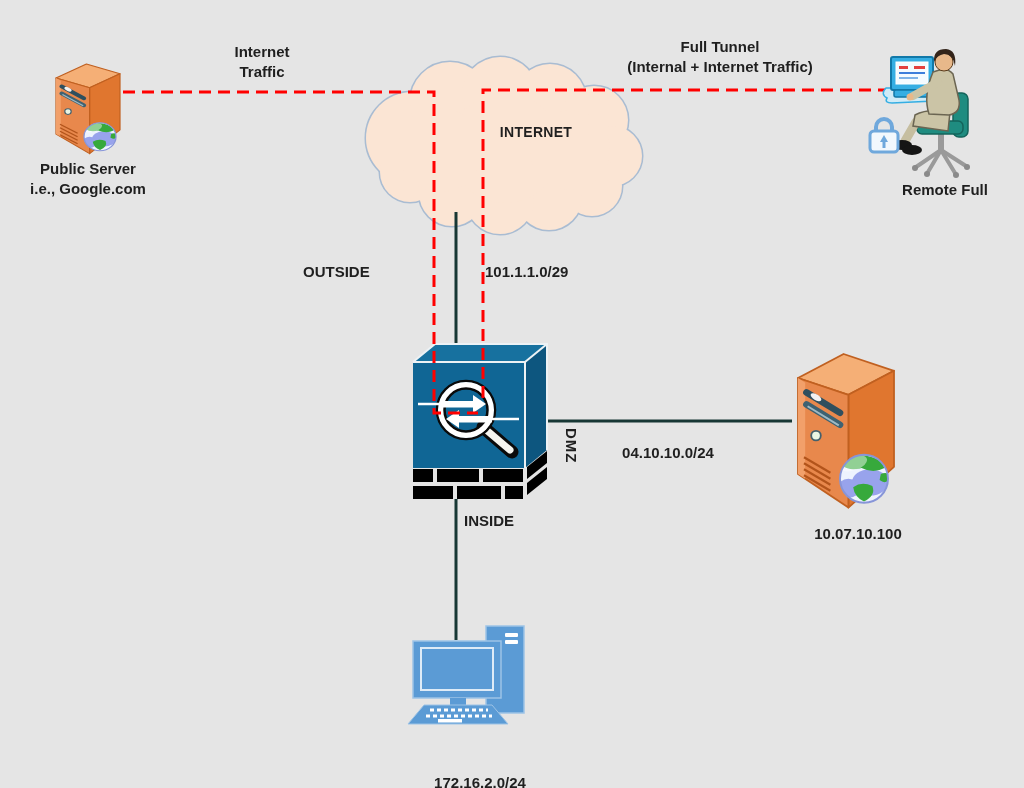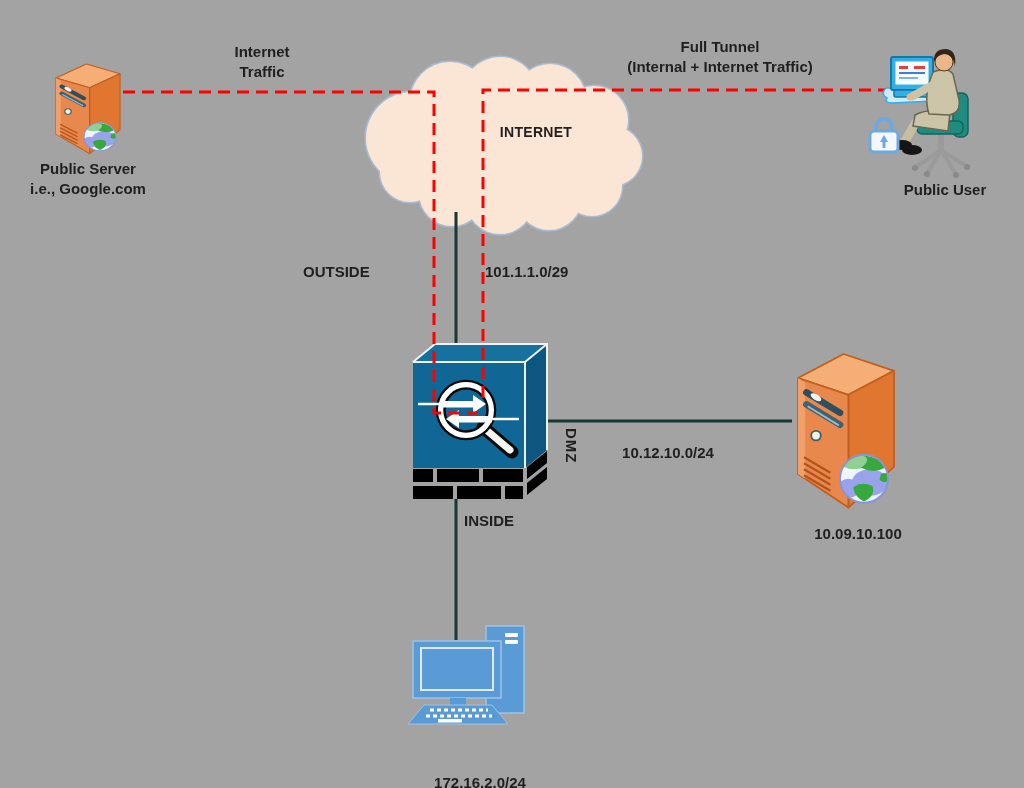--- a/index.html
+++ b/index.html
@@ -1,17 +1,17 @@
 <!DOCTYPE html>
 <html><head>
 <meta charset="utf-8">
 <style>
   html,body{margin:0;padding:0;background:#fff;}
   .canvas{
-    position:relative;width:1024px;height:788px;background:#a3a3a3;
+    position:relative;width:1024px;height:788px;background:#e5e5e5;
     font-family:"Liberation Sans",sans-serif;overflow:hidden;
   }
   .canvas svg{position:absolute;left:0;top:0;}
   .lbl{
     position:absolute;font-weight:700;font-size:15px;color:#1f1f1f;
     text-align:center;white-space:pre-line;line-height:20px;
   }
   #lbl-flow-left{left:190px;top:42px;width:144px;}
   #lbl-flow-right{left:578px;top:37px;width:284px;}
   #lbl-public-server{left:8px;top:159px;width:160px;}
@@ -206,21 +206,21 @@
   </g>
 </svg>
 
   <div class="lbl" id="lbl-flow-left">Internet
 Traffic</div>
   <div class="lbl" id="lbl-flow-right">Full Tunnel
 (Internal + Internet Traffic)</div>
   <div class="lbl" id="lbl-public-server">Public Server
 i.e., Google.com</div>
   <div class="lbl" id="lbl-internet">INTERNET</div>
-  <div class="lbl" id="lbl-remote-user">Public User</div>
+  <div class="lbl" id="lbl-remote-user">Remote Full</div>
   <div class="lbl" id="lbl-outside">OUTSIDE</div>
   <div class="lbl" id="lbl-outside-subnet">101.1.1.0/29</div>
   <div class="lbl" id="lbl-dmz">DMZ</div>
-  <div class="lbl" id="lbl-dmz-subnet">10.12.10.0/24</div>
-  <div class="lbl" id="lbl-dmz-server">10.09.10.100</div>
+  <div class="lbl" id="lbl-dmz-subnet">04.10.10.0/24</div>
+  <div class="lbl" id="lbl-dmz-server">10.07.10.100</div>
   <div class="lbl" id="lbl-inside">INSIDE</div>
   <div class="lbl" id="lbl-inside-subnet">172.16.2.0/24</div>
 </div>
 
 </body></html>

